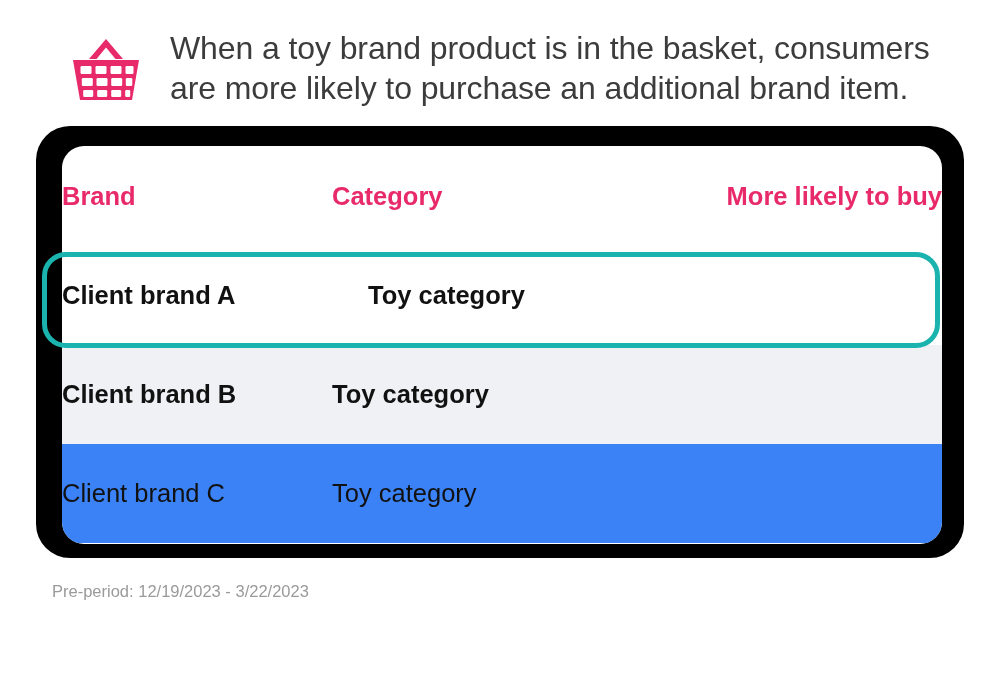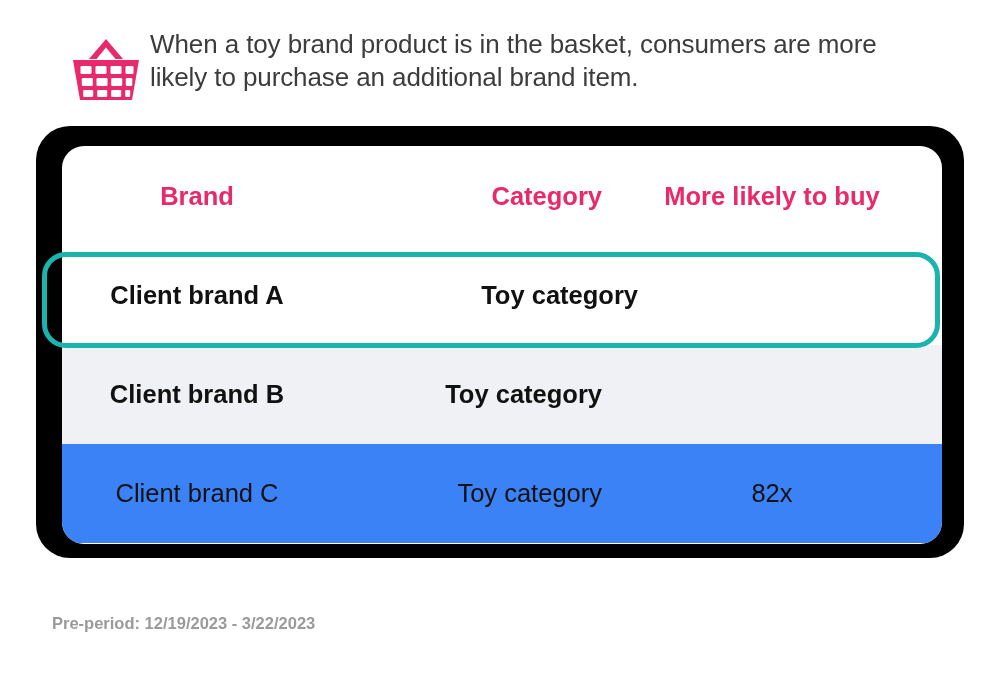--- a/index.html
+++ b/index.html
@@ -25,22 +25,22 @@
     display: flex;
     align-items: flex-start;
   }
   #basket-icon {
     flex: 0 0 auto;
     width: 72px;
     height: 70px;
     margin-top: 6px;
   }
   #headline {
-    margin-left: 8px;
-    font-size: 26px;
+    margin-left: 28px;
+    font-size: 32px;
     line-height: 1.25;
     color: #3c3c3c;
     font-weight: 400;
     letter-spacing: -0.1px;
     max-width: 780px;
   }
 
   
   #card-area {
     position: absolute;
@@ -89,46 +89,46 @@
   }
   .body-row {
     height: 99px;
     font-size: 25.5px;
     color: #111111;
   }
   #row-a { font-weight: bold; gap: 36px; }
   #row-b { background: #eff1f5; font-weight: bold; }
   #row-c { background: #3b82f6; }
 
-  .c-brand    { flex: 0 0 270px; text-align: center; }
-  .c-category { flex: 0 0 270px; text-align: right; }
-  .c-value    { flex: 1 1 auto;  text-align: center; }
+  .c-brand    { flex: 0 0 270px; }
+  .c-category { flex: 0 0 270px; text-align: left; }
+  .c-value    { flex: 1 1 auto;  text-align: right; }
 
   
   #highlight {
     position: absolute;
     left: 6px;
     top: 126px;
     width: 898px;
     height: 96px;
     border: 5px solid #1bb3ad;
     border-radius: 24px;
     box-sizing: border-box;
     pointer-events: none;
   }
 
   
   #footnotes {
     position: absolute;
     left: 52px;
-    top: 612px;
+    top: 580px;
     color: #9a9a9a;
     font-size: 16.5px;
     line-height: 1.45;
-    font-weight: 700;
+    font-weight: 400;
   }
 </style>
 </head>
 <body>
 
 <div id="header">
 
   <div id="basket-icon">
     <svg viewBox="0 0 72 70" width="72" height="70" aria-hidden="true">
 
@@ -175,21 +175,20 @@
       </div>
 
       <div class="row body-row" id="row-b">
         <div class="c-brand">Client brand B</div>
         <div class="c-category">Toy category</div>
       </div>
 
       <div class="row body-row" id="row-c">
         <div class="c-brand">Client brand C</div>
         <div class="c-category">Toy category</div>
-        <div class="c-value">82x</div>
       </div>
 
     </div>
   </div>
 
   <div id="highlight"></div>
 </div>
 
 <div id="footnotes">
   <div>Pre-period: 12/19/2023 - 3/22/2023</div>

